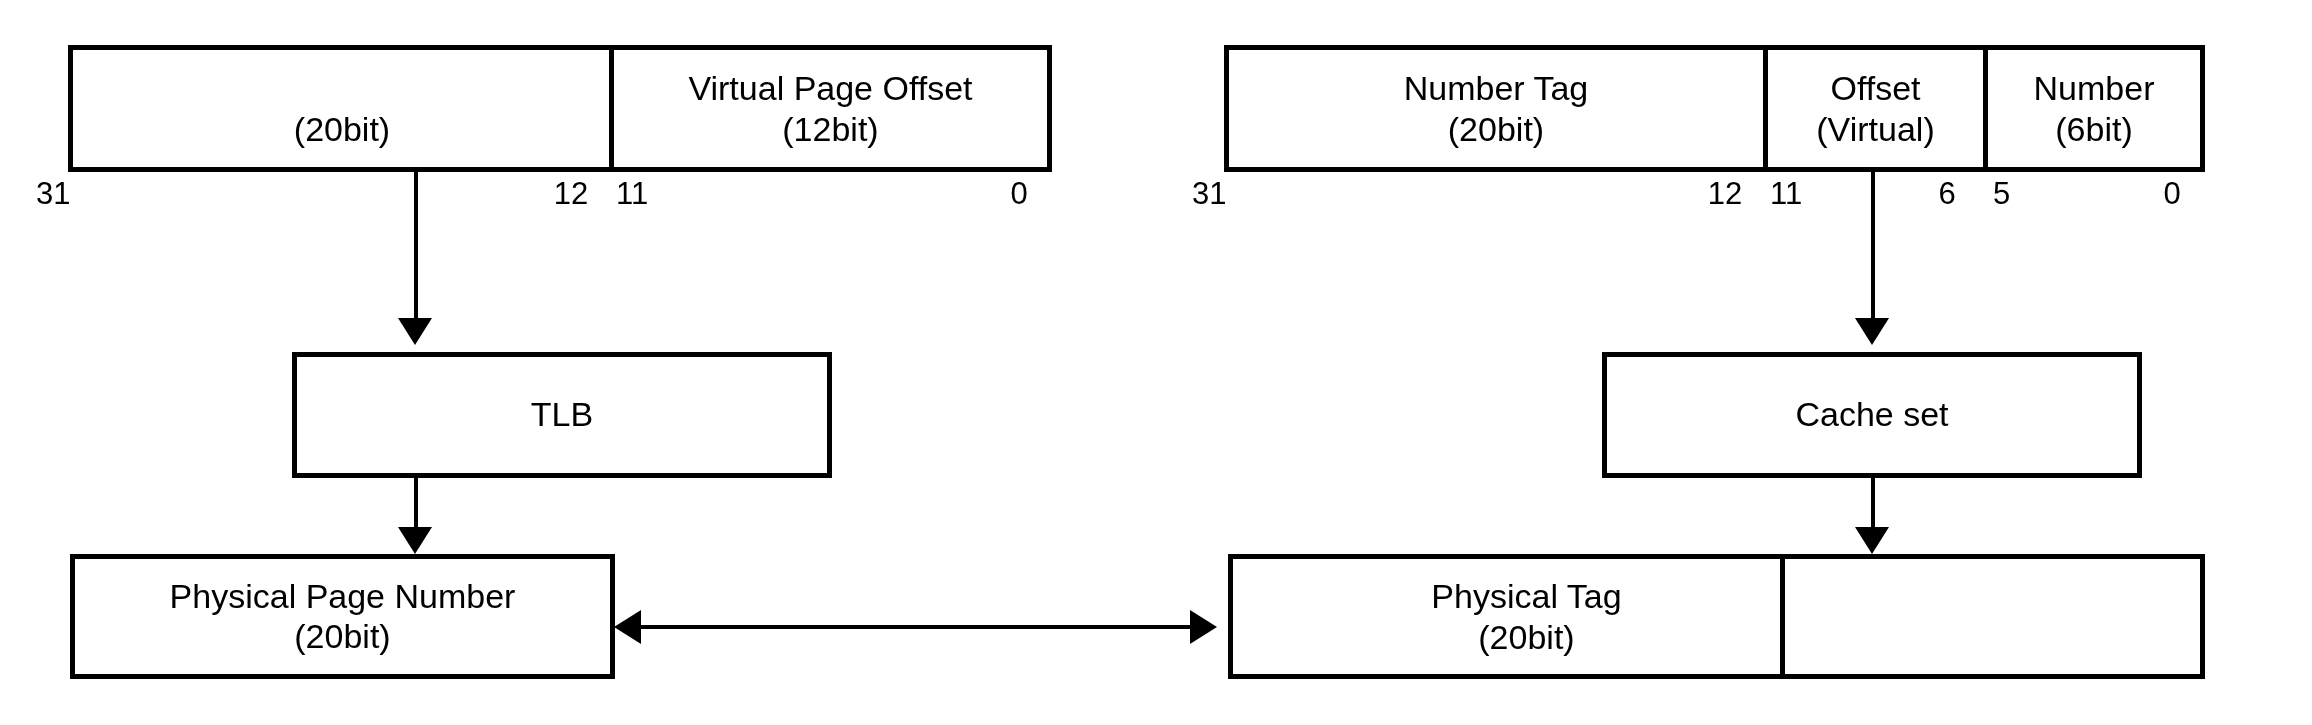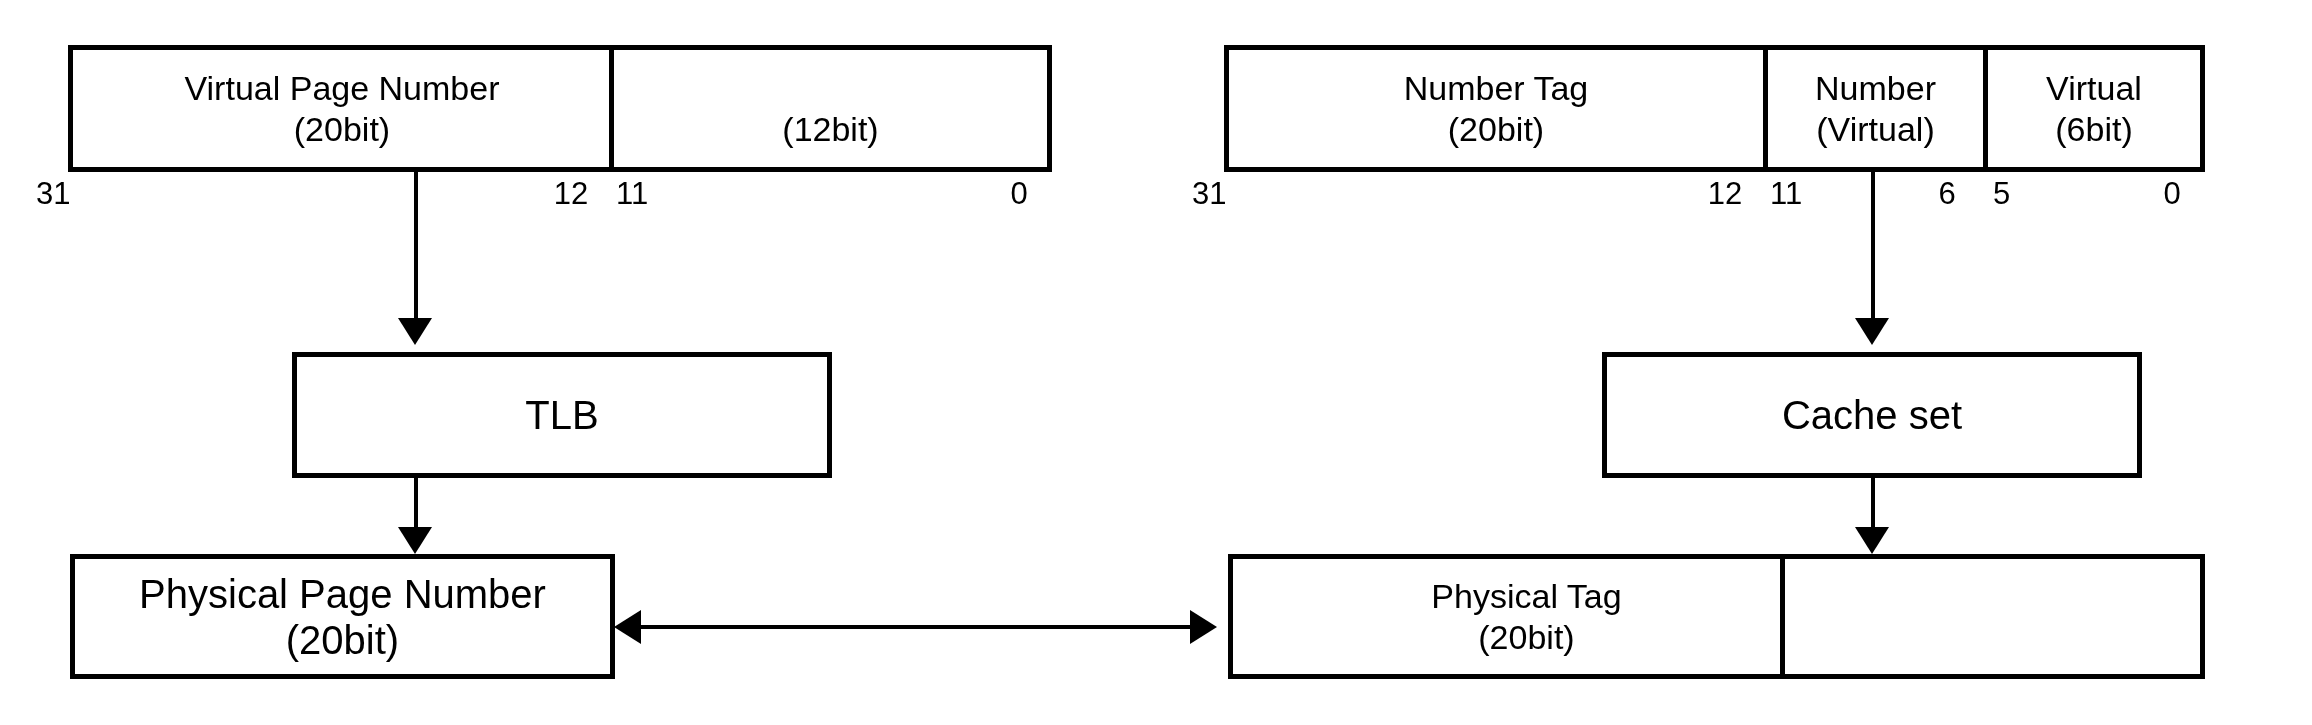--- a/index.html
+++ b/index.html
@@ -22,21 +22,21 @@
   .box {
     position: absolute;
     box-sizing: border-box;
     border: 5px solid #000000;
     background: #ffffff;
     display: flex;
     align-items: center;
     justify-content: center;
     text-align: center;
     line-height: 1.15;
-    font-size: 40px;
+    font-size: 34px;
     color: #000000;
   }
   .cell {
     position: absolute;
     box-sizing: border-box;
     background: transparent;
     display: flex;
     align-items: center;
     justify-content: center;
     text-align: center;
@@ -104,27 +104,27 @@
   }
 </style>
 </head>
 <body>
 
 <div id="canvas">
 
   <div class="box" style="left:68px; top:45px; width:984px; height:127px;"></div>
 
   <div class="cell" style="left:73px; top:50px; width:538px; height:117px;">
-    <span><span>Virtual Page Number</span><br><span>(20bit)</span></span>
+    <span><br><span>(20bit)</span></span>
   </div>
 
   <div class="vdiv" style="left:609px; top:45px; height:127px;"></div>
 
   <div class="cell" style="left:614px; top:50px; width:433px; height:117px;">
-    <span><br><span>(12bit)</span></span>
+    <span><span>Virtual Page Offset</span><br><span>(12bit)</span></span>
   </div>
 
   <div class="bitlabel" style="left:36px; top:178px;">31</div>
   <div class="bitlabel right-anchor" style="left:535px; top:178px; width:72px;">12</div>
   <div class="bitlabel" style="left:616px; top:178px;">11</div>
   <div class="bitlabel right-anchor" style="left:985px; top:178px; width:68px;">0</div>
 
   <div class="vline" style="left:414px; top:172px; height:147px;"></div>
   <div class="arrowhead-down" style="left:398px; top:318px;"></div>
 
@@ -145,27 +145,27 @@
 
   <div class="box" style="left:1224px; top:45px; width:981px; height:127px;"></div>
 
   <div class="cell" style="left:1229px; top:50px; width:534px; height:117px;">
     <span><span>Number Tag</span><br><span>(20bit)</span></span>
   </div>
 
   <div class="vdiv" style="left:1763px; top:45px; height:127px;"></div>
 
   <div class="cell" style="left:1768px; top:50px; width:215px; height:117px;">
-    <span><span>Number</span><br><span>(Virtual)</span></span>
+    <span><span>Offset</span><br><span>(Virtual)</span></span>
   </div>
 
   <div class="vdiv" style="left:1983px; top:45px; height:127px;"></div>
 
   <div class="cell" style="left:1988px; top:50px; width:212px; height:117px;">
-    <span><span>Virtual</span><br><span>(6bit)</span></span>
+    <span><span>Number</span><br><span>(6bit)</span></span>
   </div>
 
   <div class="bitlabel" style="left:1192px; top:178px;">31</div>
   <div class="bitlabel right-anchor" style="left:1689px; top:178px; width:72px;">12</div>
   <div class="bitlabel" style="left:1770px; top:178px;">11</div>
   <div class="bitlabel right-anchor" style="left:1913px; top:178px; width:68px;">6</div>
   <div class="bitlabel" style="left:1993px; top:178px;">5</div>
   <div class="bitlabel right-anchor" style="left:2138px; top:178px; width:68px;">0</div>
 
   <div class="vline" style="left:1871px; top:172px; height:147px;"></div>

